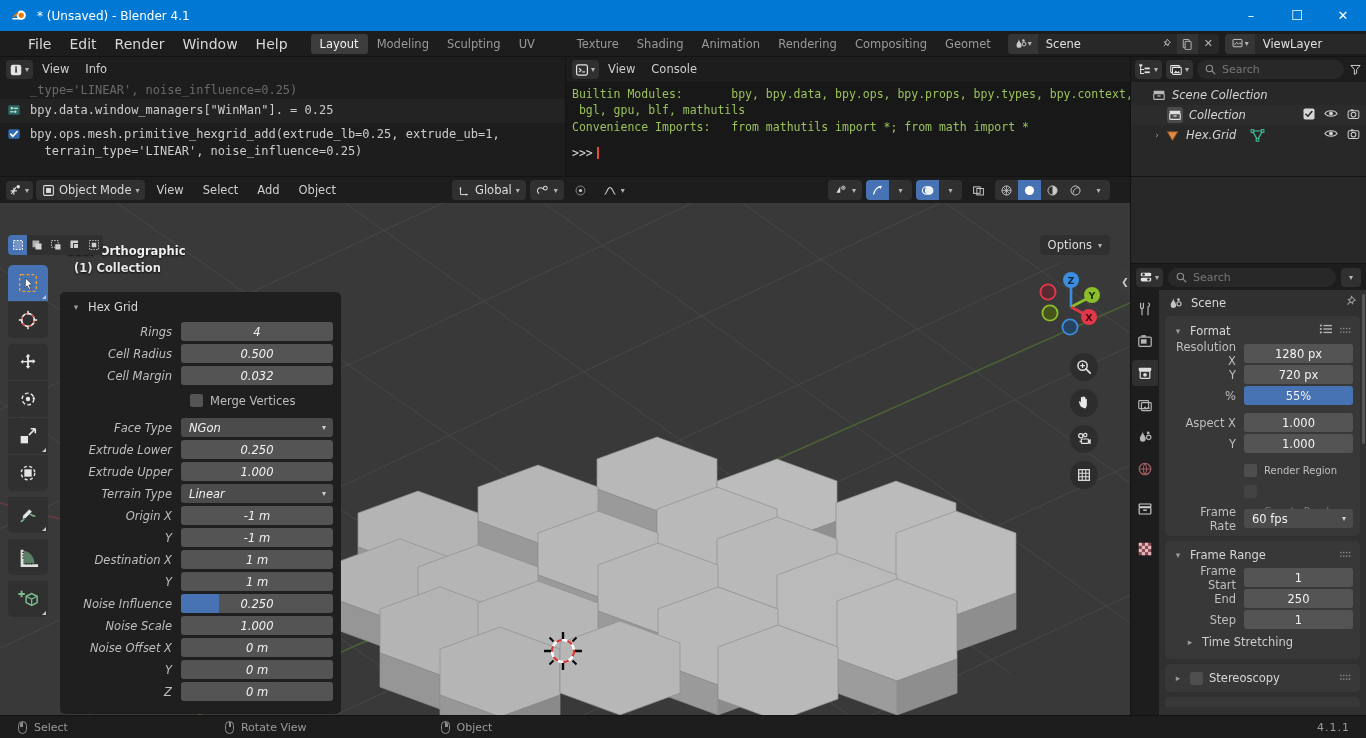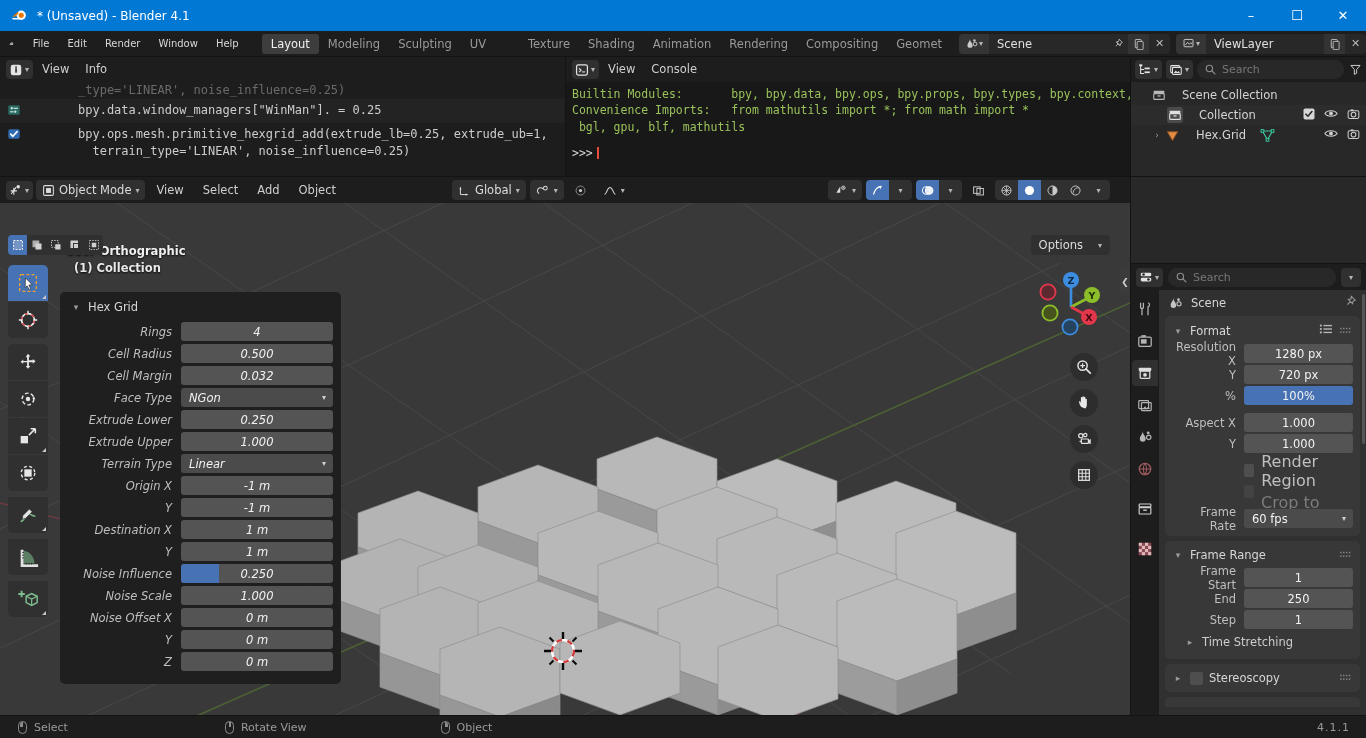--- a/index.html
+++ b/index.html
@@ -26,21 +26,21 @@
   .wbtn { width: 46px; height: 31px; display: flex; align-items: center; justify-content: center;
           color: #fff; font-size: 13px; }
 
   
   .menubar {
     position: absolute; left: 0; top: 31px; width: 1366px; height: 26px;
     background: #1d1d1d; display: flex; align-items: center;
     border-bottom: 1px solid #131313;
   }
   .menubar .blogo2 { margin: 0 10px 0 9px; width: 16px; height: 16px; }
-  .mitem { padding: 0 9px; height: 26px; line-height: 26px; color: #d8d8d8; font-size: 10px; }
+  .mitem { padding: 0 9px; height: 26px; line-height: 26px; color: #d8d8d8; font-size: 14px; }
   .wstabs { display: flex; margin-left: 14px; align-items: center; height: 26px; }
   .wstab { padding: 0 9px; height: 20px; line-height: 20px; color: #9a9a9a; font-size: 11.5px; border-radius: 3px; }
   .wstab.active { background: #3d3d3d; color: #f0f0f0; }
   .scene-block { margin-left: 8px; display: flex; align-items: center; gap: 0; }
   .idblock {
     display: flex; align-items: center; height: 20px; background: #282828;
     border-radius: 4px; overflow: hidden;
   }
   .idblock .icobox { width: 30px; height: 20px; background: #353535; display:flex; align-items:center; justify-content:center; gap:1px;}
   .idblock .name { padding: 0 10px 0 8px; font-size: 11.5px; color: #e0e0e0; min-width: 118px;}
@@ -50,21 +50,21 @@
   
   .editor { position: absolute; background: #1d1d1d; }
   .ehead { height: 25px; background: #1d1d1d; display: flex; align-items: center; padding-left: 6px; gap: 2px;}
   .etype { display:flex; align-items:center; gap:2px; background:#303030; border-radius:4px; height:19px; padding:0 4px 0 3px;}
   .ehead .hm { padding: 0 7px; color: #cfcfcf; font-size: 11.5px; height: 19px; line-height: 19px;}
 
   
   #info-editor { left: 0; top: 57px; width: 565px; height: 119px; background:#1d1d1d; }
   .info-body { position:absolute; left:0; top:25px; width:565px; height:94px; background:#1d1d1d; overflow:hidden;
                font-family:"DejaVu Sans Mono","Liberation Mono",monospace; font-size:12px; }
-  .info-row { display:flex; align-items:flex-start; padding: 3px 4px 3px 6px; min-height:22px;gap:48px; }
+  .info-row { display:flex; align-items:flex-start; padding: 3px 4px 3px 6px; min-height:22px; }
   .info-row.odd { background: #232323; }
   .info-row .ico { flex: 0 0 18px; height:16px; margin-right:6px; margin-top:1px; }
   .info-row .txt { color:#cdcdcd; white-space:pre; line-height:1.45; }
   .info-row.faded .txt { color:#6a6a6a; }
 
   
   #console-editor { left: 566px; top: 57px; width: 564px; height: 119px; background:#181818; }
   .con-body { position:absolute; left:0; top:25px; width:564px; height:94px; background:#181818;
               font-family:"DejaVu Sans Mono","Liberation Mono",monospace; font-size:11.5px;
               padding:4px 6px; line-height:1.42; overflow:hidden; }
@@ -100,21 +100,21 @@
   .tool.sel { background:#4772b3; }
   .tool.grp { margin-top:5px; border-radius:5px 5px 0 0;}
   .tool.grpend { border-radius:0 0 5px 5px;}
   .tool .corner { position:absolute; right:2px; bottom:2px; width:0;height:0;
     border-left:4px solid transparent; border-bottom:4px solid #c8c8c8;}
 
   .vtext { position:absolute; left:66px; top:40px; z-index:5; font-size:11.5px; color:#f0f0f0;
            font-weight:bold; text-shadow:0 1px 2px rgba(0,0,0,.85); line-height:1.45;}
   .vtext .sub { color:#e8e8e8;margin-left:8px; }
 
-  .optbtn { position:absolute; right:20px; top:32px; display:flex; align-items:center; gap:15px;
+  .optbtn { position:absolute; right:20px; top:32px; display:flex; align-items:center; gap:6px;
             background:#303030; border-radius:4px; height:20px; padding:0 8px; font-size:11.5px; color:#dcdcdc; z-index:6;}
 
   
   .gizmo { position:absolute; right:20px; top:62px; width:78px; height:78px; z-index:6;}
   .navbtns { position:absolute; right:32px; top:150px; display:flex; flex-direction:column; gap:8px; z-index:6;}
   .navb { width:28px; height:28px; border-radius:50%; background:#2c2c2cdd; display:flex; align-items:center; justify-content:center;}
 
   .sidearrow { position:absolute; right:0; top:66px; width:10px; height:26px; background:#3b3b3b;
                border-radius:4px 0 0 4px; display:flex; align-items:center; justify-content:center; color:#cfcfcf; font-size:9px; z-index:6;}
 
@@ -136,21 +136,21 @@
   .pcheckrow .cl { color:#bfbfbf; font-size:11.5px;}
 
   
   #outliner { left:1131px; top:57px; width:235px; height:206px; background:#1d1d1d; }
   .ol-head { height:25px; display:flex; align-items:center; gap:4px; padding:0 4px; }
   .ol-search { flex:1; height:19px; background:#282828; border-radius:9px; display:flex; align-items:center;
                gap:6px; padding:0 8px; color:#777; font-size:11px;}
   .ol-body { position:absolute; left:0; top:25px; width:235px; height:181px; background:#282828; padding-top:3px;}
   .ol-row { height:20px; display:flex; align-items:center; font-size:11.5px; color:#d4d4d4; padding-right:6px;}
   .ol-row.alt { background:#2c2c2c; }
-  .ol-row .lbl { margin-left:16px; }
+  .ol-row .lbl { margin-left:6px;font-style:italic; }
   .ol-row .rights { margin-left:auto; display:flex; align-items:center; gap:9px;}
   .disc { width:12px; display:inline-block; text-align:center; color:#9a9a9a; font-size:9px;}
 
   
   #properties { left:1131px; top:264px; width:235px; height:452px; background:#1d1d1d; }
   .pr-head { height:26px; display:flex; align-items:center; gap:5px; padding:0 5px;}
   .pr-search { flex:1; height:19px; background:#282828; border-radius:9px; display:flex; align-items:center;
                gap:6px; padding:0 8px; color:#777; font-size:11px;}
   .pr-main { position:absolute; left:0; top:26px; width:235px; height:426px; display:flex;}
   .pr-tabs { width:28px; background:#1d1d1d; padding-top:6px; display:flex; flex-direction:column; align-items:center; gap:6px;}
@@ -164,21 +164,21 @@
   .crow { display:flex; align-items:center; height:19px; margin-bottom:2px; }
   .clabel { flex:0 0 72px; text-align:right; padding-right:8px; color:#bfbfbf; font-size:11.5px;}
   .cfield { flex:1; height:19px; background:#545454; border-radius:3px; display:flex; align-items:center;
             justify-content:center; font-size:11.5px; color:#f2f2f2; position:relative;}
   .cfield.blue { background:#4772b3; }
   .cfield.drop { justify-content:flex-start; padding-left:8px; background:#4b4b4b;}
   .cfield .dc { position:absolute; right:7px; font-size:8px; color:#cfcfcf;}
   .ccheck { display:flex; align-items:center; height:19px; margin-bottom:2px;}
   .ccheck .sp { flex:0 0 72px;}
   .ccheck .cb { width:13px; height:13px; background:#4e4e4e; border-radius:2px; margin-right:7px;}
-  .ccheck .cl { font-size:16px; color:#bfbfbf;}
+  .ccheck .cl { font-size:10px; color:#bfbfbf;}
   .ccheck.dim .cl { color:#7c7c7c;margin-top:40px;}
   .ccheck.dim .cb { background:#434343; }
   .subrow { display:flex; align-items:center; gap:6px; padding:4px 0 2px 12px; color:#cdcdcd; font-size:11.5px;}
   .prscroll { position:absolute; right:1px; top:4px; width:3px; height:150px; background:#555; border-radius:2px;}
 
   
   .statusbar { position:absolute; left:0; top:716px; width:1366px; height:22px; background:#1d1d1d;
                display:flex; align-items:center; font-size:11px; color:#9a9a9a; }
   .st-item { display:flex; align-items:center; gap:7px; }
   .mouse { width:9px; height:13px; border:1.4px solid #8d8d8d; border-radius:5px; position:relative;}
@@ -328,22 +328,22 @@
             <path d="M4.6 6 L7 8.2 L4.6 10.4" stroke="#e3e3e3" stroke-width="1.3" fill="none"></path>
             <rect x="8" y="9.6" width="3.6" height="1.2" fill="#e3e3e3"></rect>
           </svg>
         <span class="chev">▾</span>
       </div>
       <div class="hm">View</div>
       <div class="hm">Console</div>
     </div>
     <div class="con-body">
       <div class="con-line">Builtin Modules:       bpy, bpy.data, bpy.ops, bpy.props, bpy.types, bpy.context, bpy.utils,</div>
+      <div class="con-line"> bgl, gpu, blf, mathutils</div>
       <div class="con-line">Convenience Imports:   from mathutils import *; from math import *</div>
-      <div class="con-line"> bgl, gpu, blf, mathutils</div>
       <div class="con-prompt">
         <span>&gt;&gt;&gt;</span><span class="caret"></span>
       </div>
     </div>
   </div>
 
   <div class="editor" id="viewport">
 
     <div class="vhead">
       <div class="etype">
@@ -788,20 +788,25 @@
               <span class="val">0.500</span>
             </div>
         </div>
         <div class="prow">
           <div class="plabel">Cell Margin</div>
           <div class="pfield">
               <span class="val">0.032</span>
             </div>
         </div>
 
+        <div class="pcheckrow" style="margin-top:6px;margin-bottom:8px;">
+          <div class="sp"></div>
+          <div class="cbox"></div>
+          <div class="cl">Merge Vertices</div>
+        </div>
 
         <div class="prow">
           <div class="plabel">Face Type</div>
           <div class="pfield drop">
               <span class="val">NGon</span>
               <span class="dc">▾</span>
             </div>
         </div>
         <div class="prow">
           <div class="plabel">Extrude Lower</div>
@@ -1139,21 +1144,21 @@
           </div>
           <div class="crow">
             <div class="clabel">Y</div>
             <div class="cfield">
                 <span>720 px</span>
               </div>
           </div>
           <div class="crow" style="margin-bottom:8px;">
             <div class="clabel">%</div>
             <div class="cfield blue">
-                <span>100%</span>
+                <span>55%</span>
               </div>
           </div>
           <div class="crow">
             <div class="clabel">Aspect X</div>
             <div class="cfield">
                 <span>1.000</span>
               </div>
           </div>
           <div class="crow" style="margin-bottom:8px;">
             <div class="clabel">Y</div>

